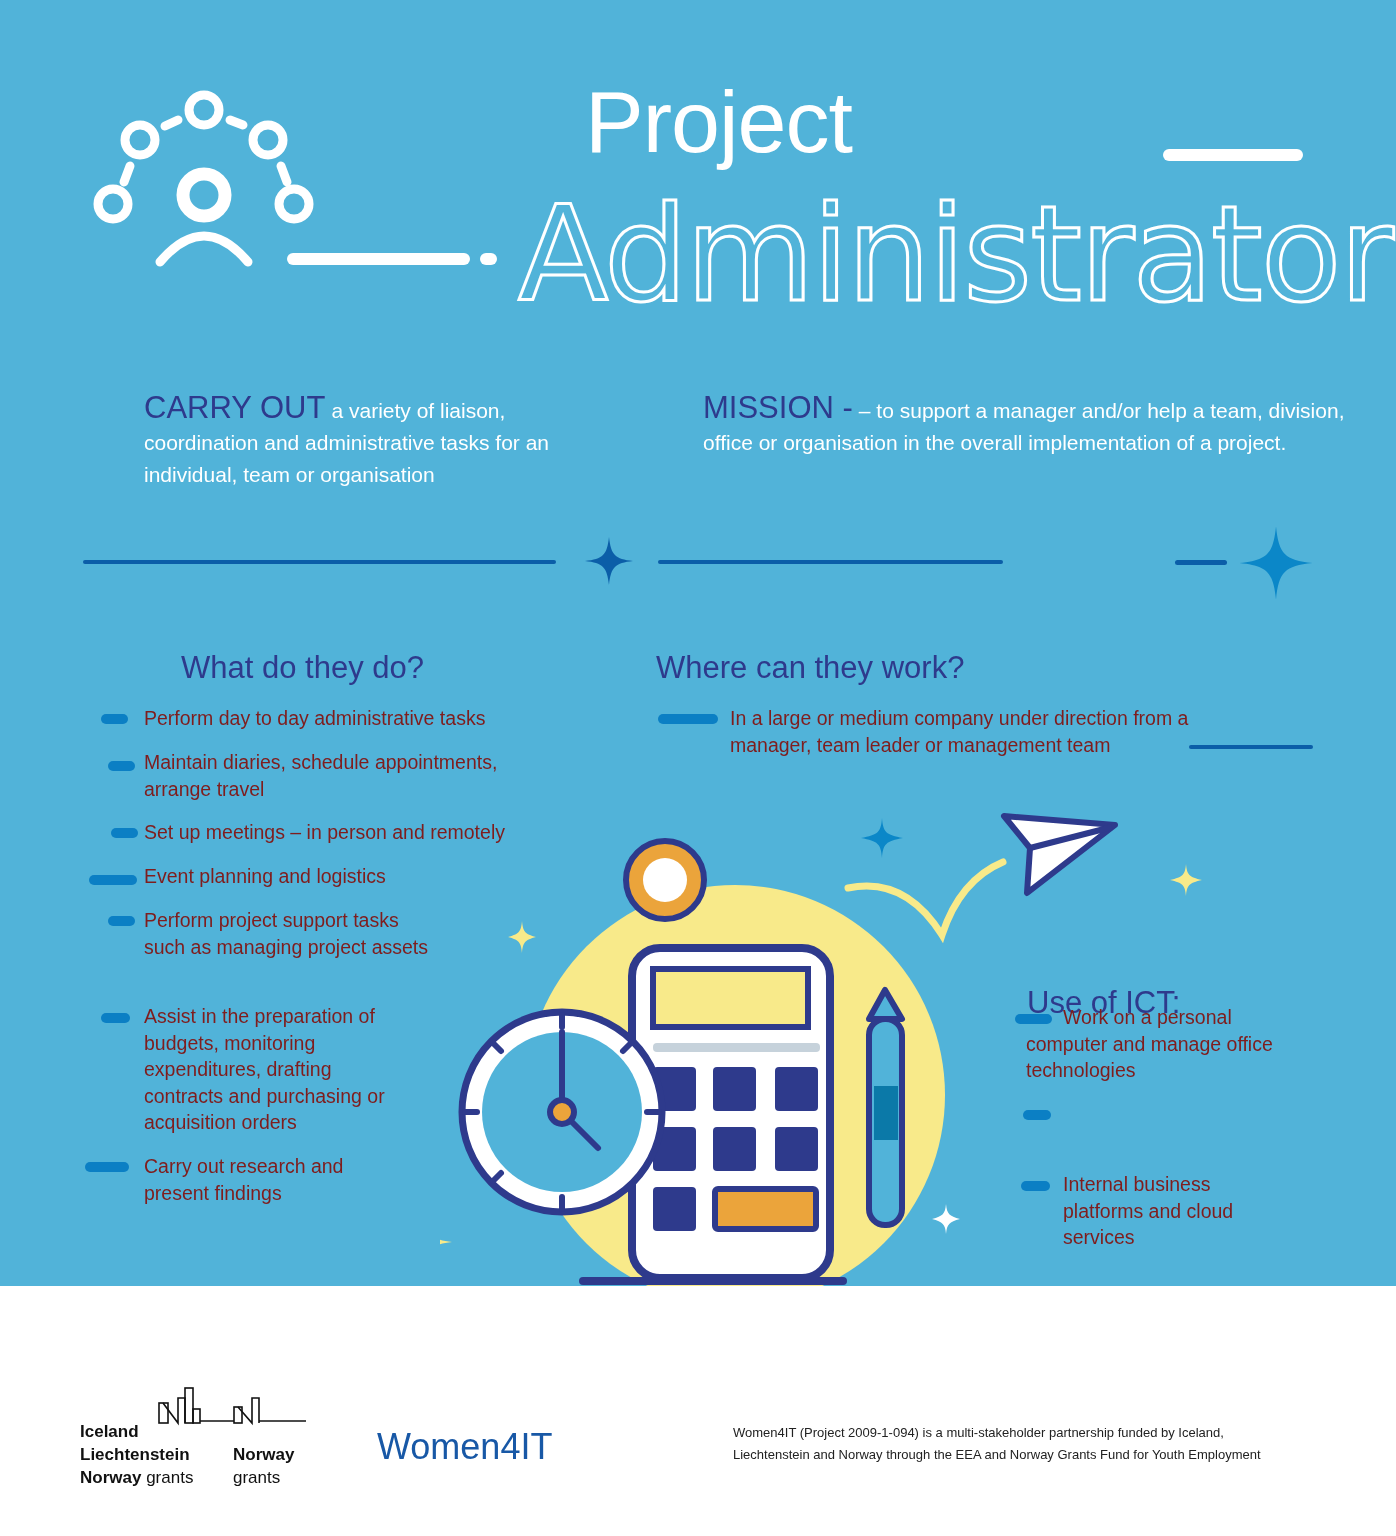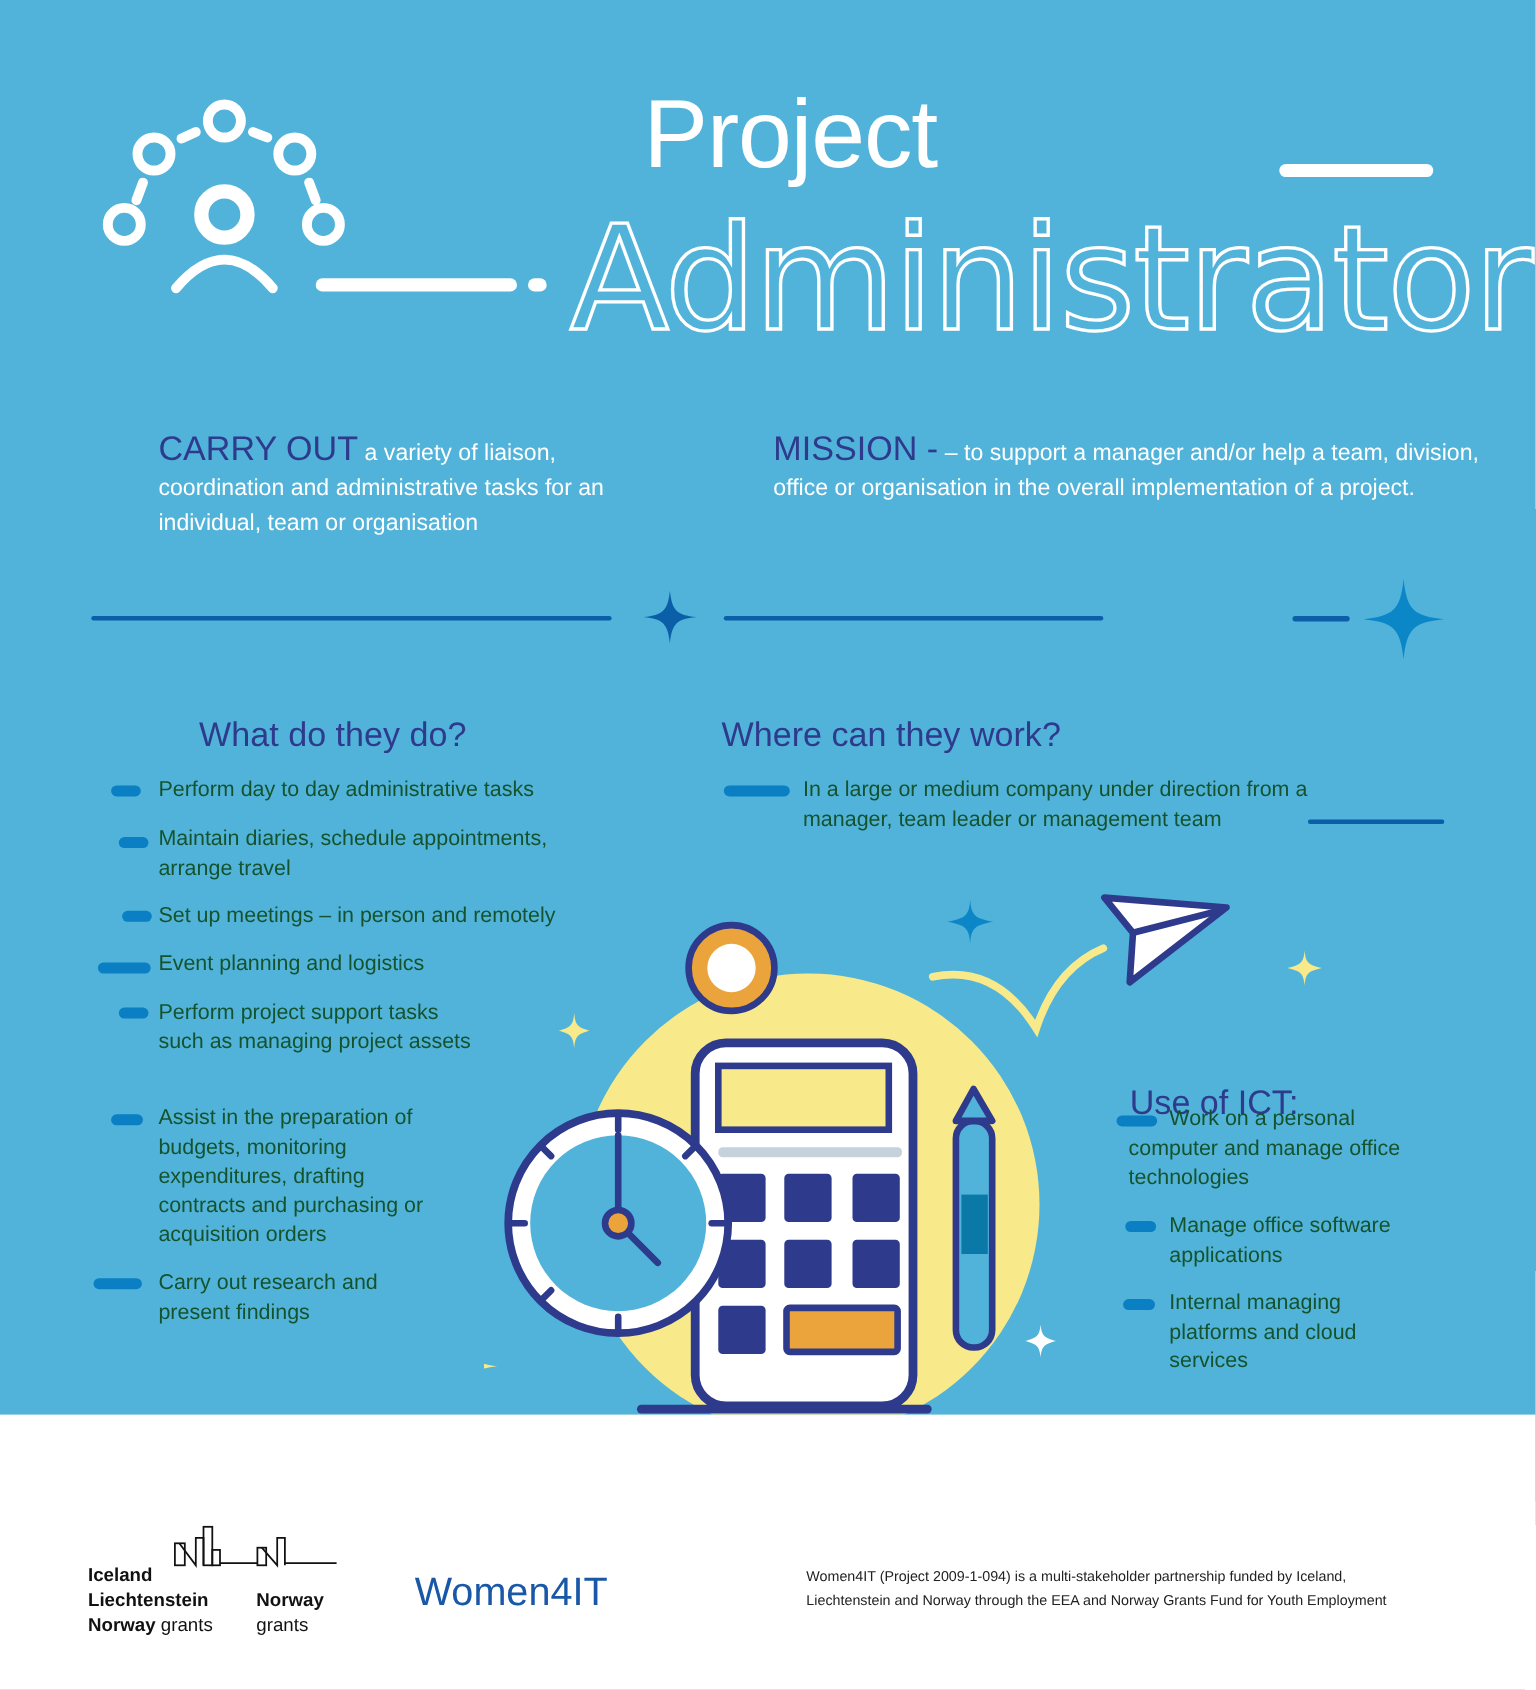--- a/index.html
+++ b/index.html
@@ -12,21 +12,21 @@
   .title-project { left: 585px; top: 78px; font-size: 88px; color: #fff; letter-spacing: -1px; line-height: 1; }
   .title-admin { left: 518px; top: 188px; font-size: 132px; line-height: 1; letter-spacing: -2px;
     color: transparent; -webkit-text-stroke: 3px #ffffff; font-family: "DejaVu Sans", sans-serif; font-weight: normal; }
 
   .pill { position: absolute; border-radius: 8px; }
 
   .intro { font-size: 21px; line-height: 32px; color: #fff; }
   .intro .lead { font-size: 31px; color: #2e3a8c; margin-right: 6px; }
 
   .h2 { font-size: 31px; color: #2e3a8c; line-height: 1; }
-  .item { position: absolute; font-size: 19.5px; line-height: 26.5px; color: #14532d; }
+  .item { position: absolute; font-size: 19.5px; line-height: 26.5px; color: #7f1d1d; }
   .bullet { position: absolute; height: 10px; border-radius: 5px; background: #0b7fc4; }
 
   .footer-text { font-size: 13px; line-height: 22px; color: #222; }
   .logo-word { font-size: 17px; color: #111; line-height: 23px; }
   .logo-word b { font-weight: bold; }
   .women4it { font-size: 36px; color: #1858a6; margin-left: 20px; }
 </style>
 </head>
 <body>
 
@@ -161,23 +161,22 @@
       <rect x="869" y="1019" width="33" height="206" rx="16" fill="#51b3d9" stroke="#2e3a8c" stroke-width="6"></rect>
       <rect x="874" y="1086" width="24" height="54" fill="#0b79a8"></rect>
       <polygon points="869,1019 885,990 902,1019" fill="#51b3d9" stroke="#2e3a8c" stroke-width="6" stroke-linejoin="round"></polygon>
     </g>
   </svg>
 
   <div class="abs h2" style="left:1027px;top:987px;">Use of ICT:</div>
   <div class="bullet" style="left:1015px;top:1014px;width:37px;"></div>
   <div class="item" style="left:1026px;top:1004px;width:270px;text-indent:37px;">Work on a personal computer and manage office technologies</div>
   <div class="bullet" style="left:1023px;top:1110px;width:28px;"></div>
-  <div class="item" style="left:1063px;top:1101px;width:240px;">Manage office software applications</div>
   <div class="bullet" style="left:1021px;top:1181px;width:29px;"></div>
-  <div class="item" style="left:1063px;top:1171px;width:200px;">Internal managing platforms and cloud services</div>
+  <div class="item" style="left:1063px;top:1171px;width:200px;">Internal business platforms and cloud services</div>
 </div>
 
 <div id="footer">
   <div class="abs" style="left:80px;top:50px;width:240px;">
     <div class="logo-word abs" style="left:0;top:5px;"><b>Iceland</b></div>
     <div class="logo-word abs" style="left:0;top:28px;white-space:nowrap;"><b>Liechtenstein</b></div>
     <div class="logo-word abs" style="left:0;top:51px;white-space:nowrap;"><b>Norway</b> <span>grants</span></div>
     <div class="logo-word abs" style="left:153px;top:28px;"><b>Norway</b></div>
     <div class="logo-word abs" style="left:153px;top:51px;"><span>grants</span></div>
     <svg class="abs" style="left:78px;top:-32px;" width="150" height="48" viewBox="0 0 150 48">

